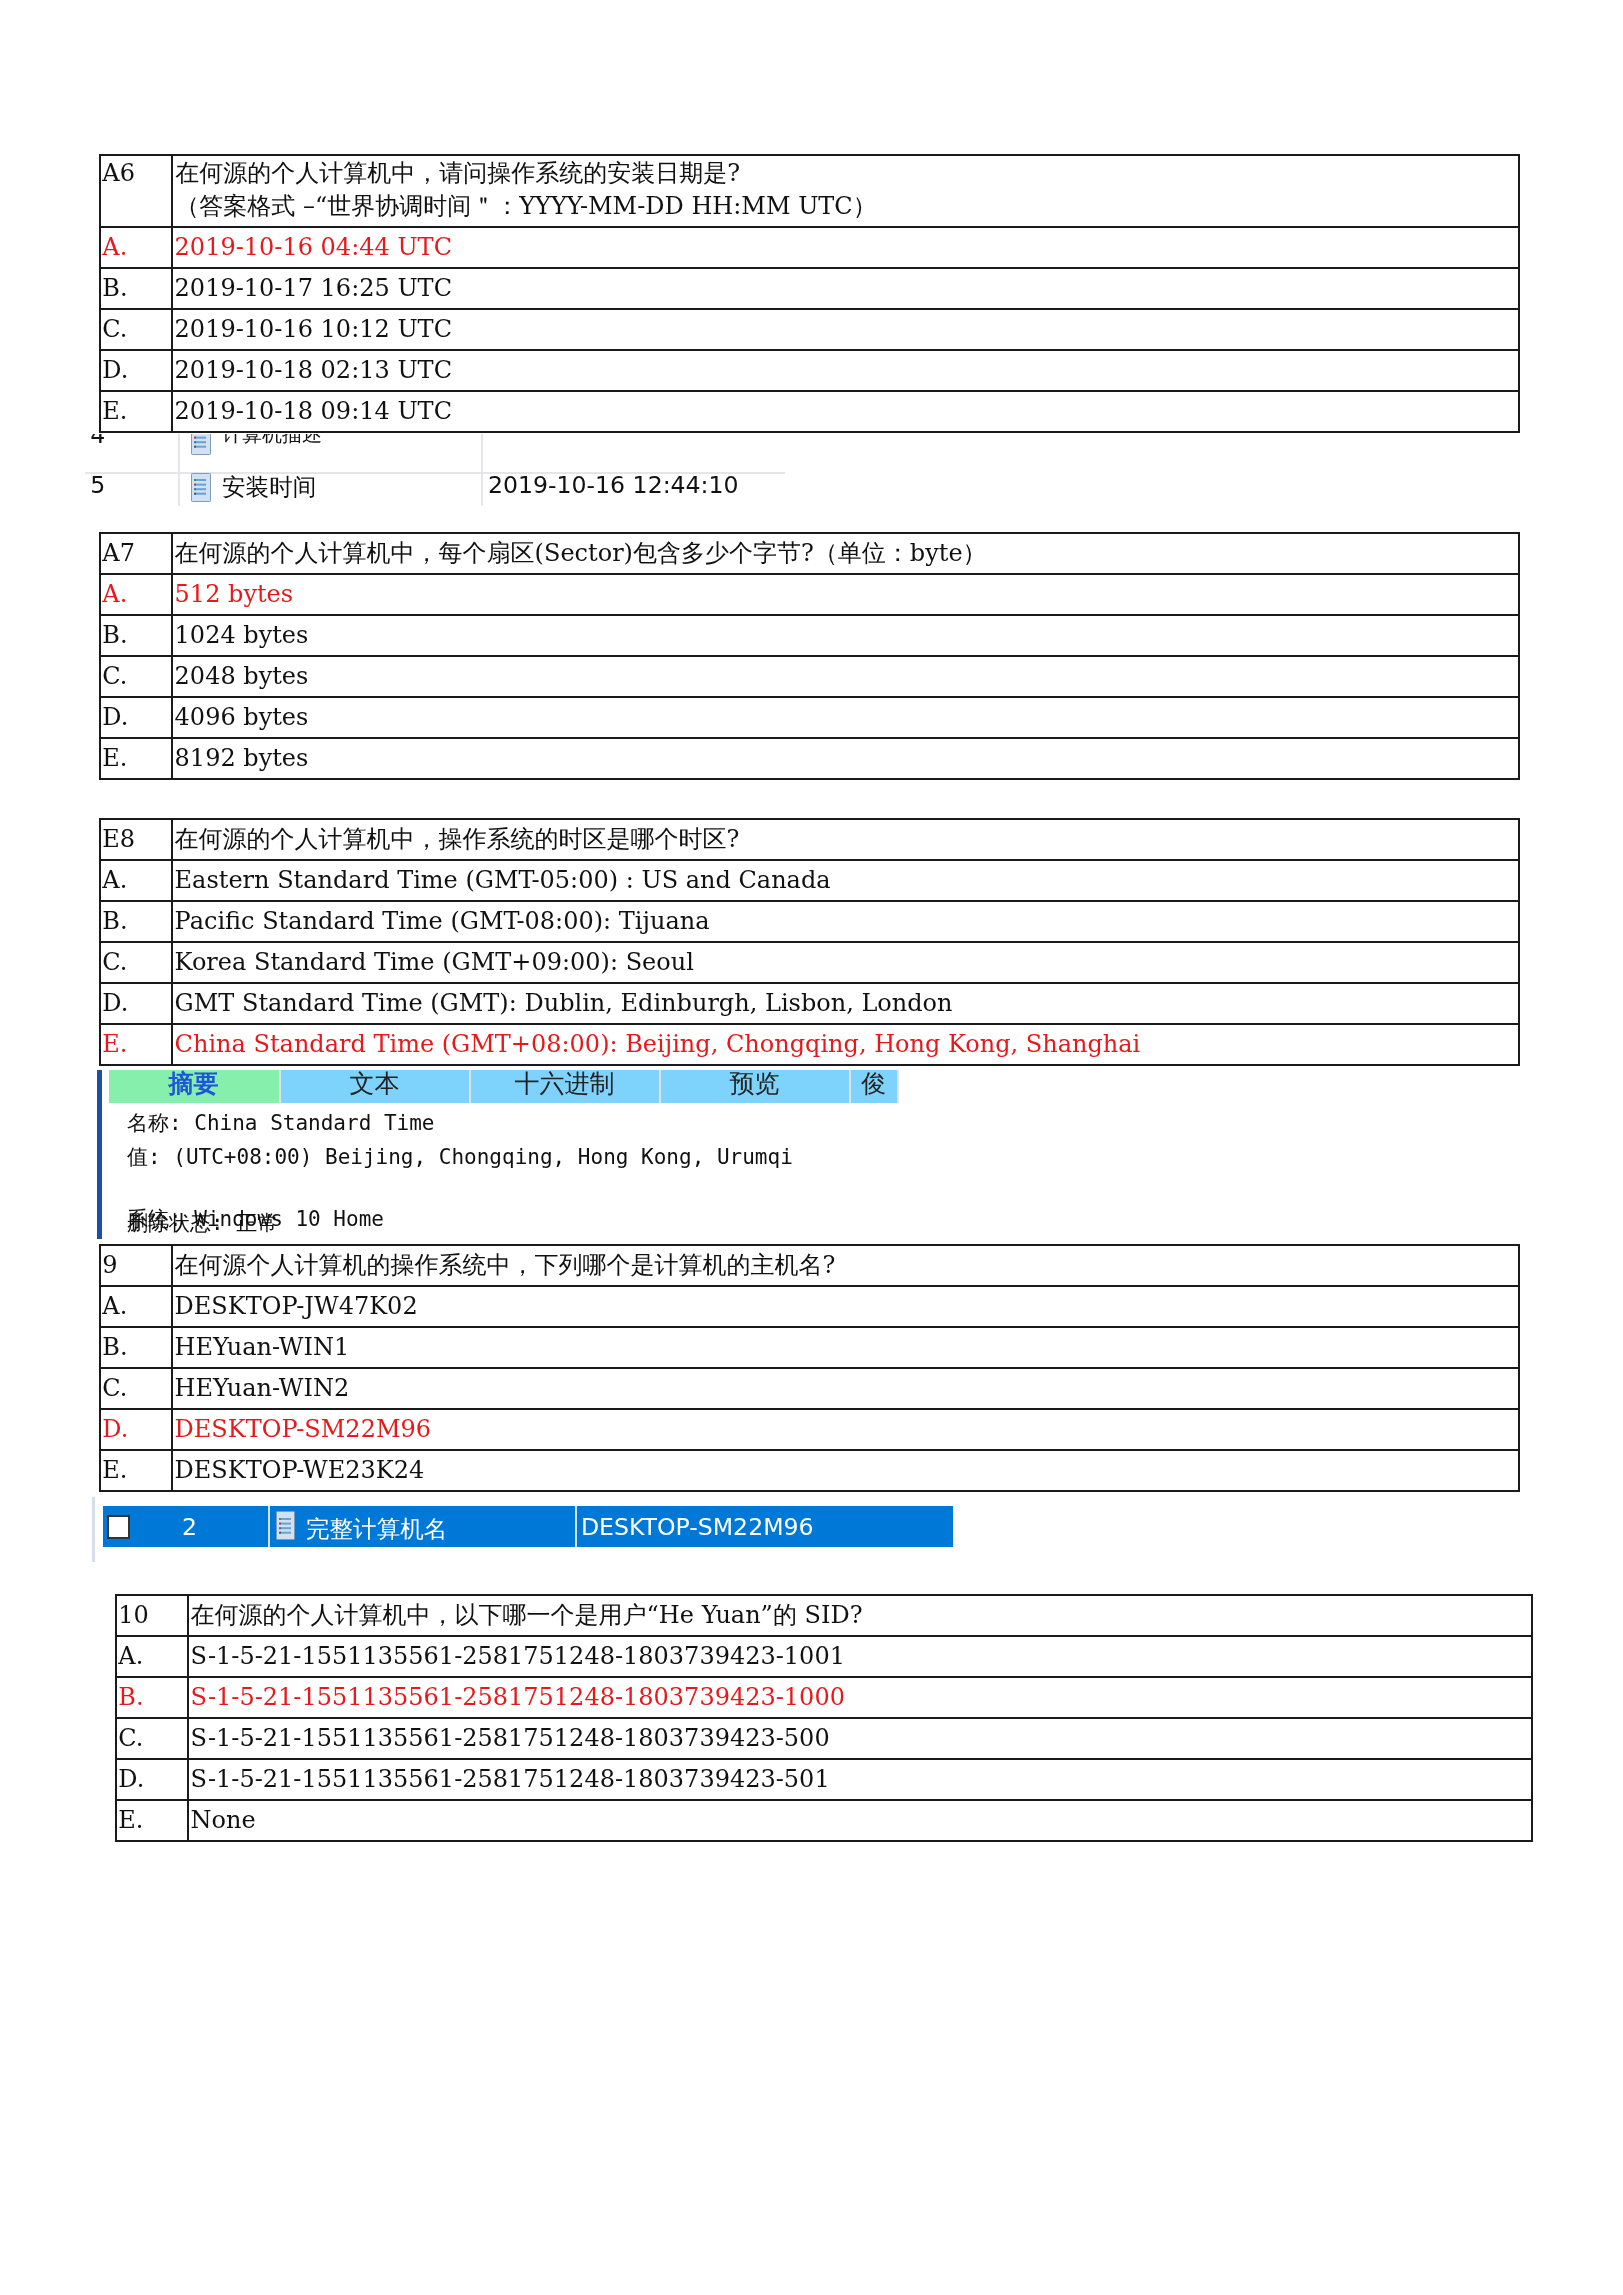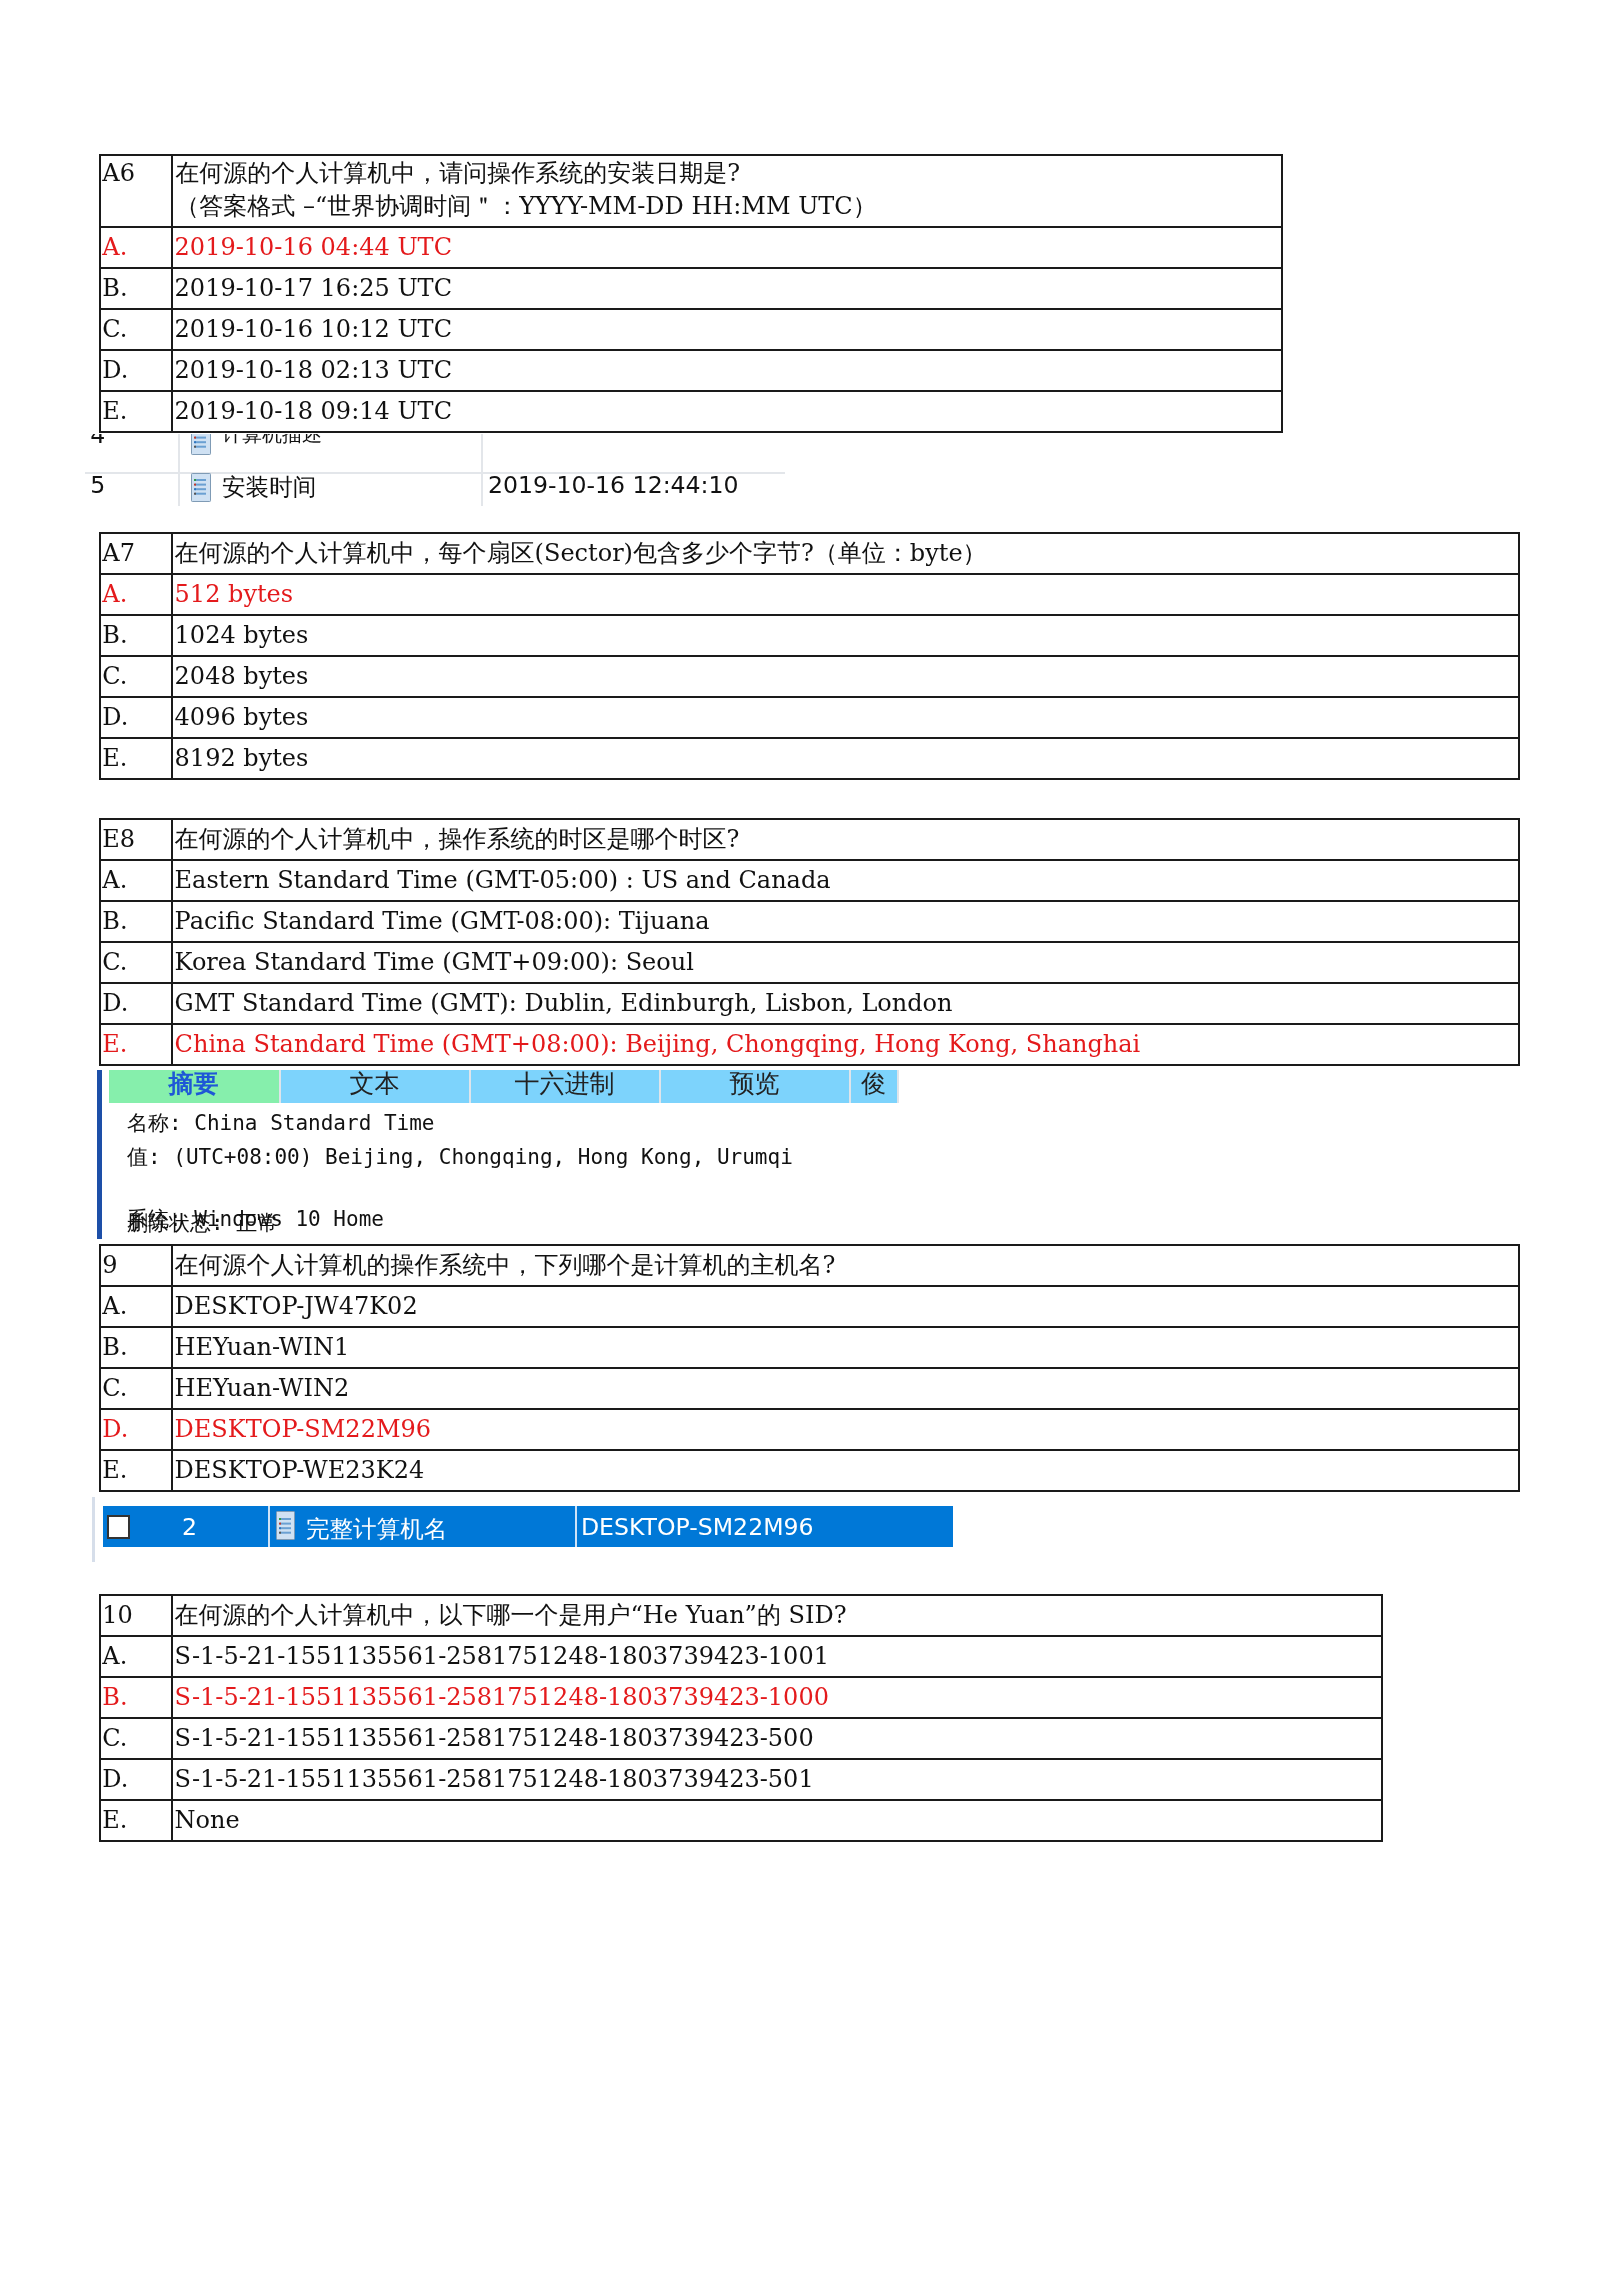--- a/index.html
+++ b/index.html
@@ -29,21 +29,21 @@
   .tabs { position:absolute; left:6.5px; top:0; height:34px; display:flex; }
   .tab { height:33px; width:188px; border-right:2.6px solid #dfe4ea; background:#7dd3fc;
          font-size:25px; line-height:27.5px; text-align:center; color:#222; overflow:hidden; }
   .tab.active { background:#86efac; color:#1e57d6; font-weight:bold; width:170px; }
   .kv { position:absolute; left:25px; font-family:"DejaVu Sans Mono","Liberation Mono",monospace;
         font-size:21px; color:#111; white-space:nowrap; }
 </style>
 </head>
 <body>
 
-<table class="qtable" style="top:154px;width:1184px;">
+<table class="qtable" style="top:154px;width:1421px;">
   <tbody>
       <tr>
     <td class="c1 tall">A6</td>
     <td class="c2 tall">
       <div>在何源的个人计算机中，请问操作系统的安装日期是?</div>
       <div>（答案格式 –“世界协调时间＂：YYYY-MM-DD HH:MM UTC）</div>
     </td>
   </tr>
   <tr>
         <td class="c1 red">A.</td>
@@ -190,21 +190,21 @@
     <div style="position:absolute;left:3.9px;top:9.2px;width:23.6px;height:23.6px;background:#fff;border:2px solid #333;box-sizing:border-box;"></div>
     <div style="position:absolute;left:79px;top:6.5px;font-size:23.6px;color:#fff;">2</div>
     <div style="position:absolute;left:165px;top:0;width:2px;height:41px;background:#cfe3f7;"></div>
     <div class="doc-icon" style="left:173px;top:5.2px;"></div>
     <div style="position:absolute;left:203px;top:6.5px;font-size:23.6px;color:#fff;">完整计算机名</div>
     <div style="position:absolute;left:472px;top:0;width:2px;height:41px;background:#cfe3f7;"></div>
     <div style="position:absolute;left:478px;top:6.5px;font-size:23.6px;color:#fff;">DESKTOP-SM22M96</div>
   </div>
 </div>
 
-<table class="qtable" style="top:1594px;width:1284px;">
+<table class="qtable" style="top:1594px;width:1418px;margin-left:16px;">
   <tbody>
       <tr>
         <td class="c1">10</td>
         <td>在何源的个人计算机中，以下哪一个是用户“He Yuan”的 SID?</td>
       </tr>
   <tr>
         <td class="c1">A.</td>
         <td>S-1-5-21-1551135561-2581751248-1803739423-1001</td>
       </tr>
   <tr>

